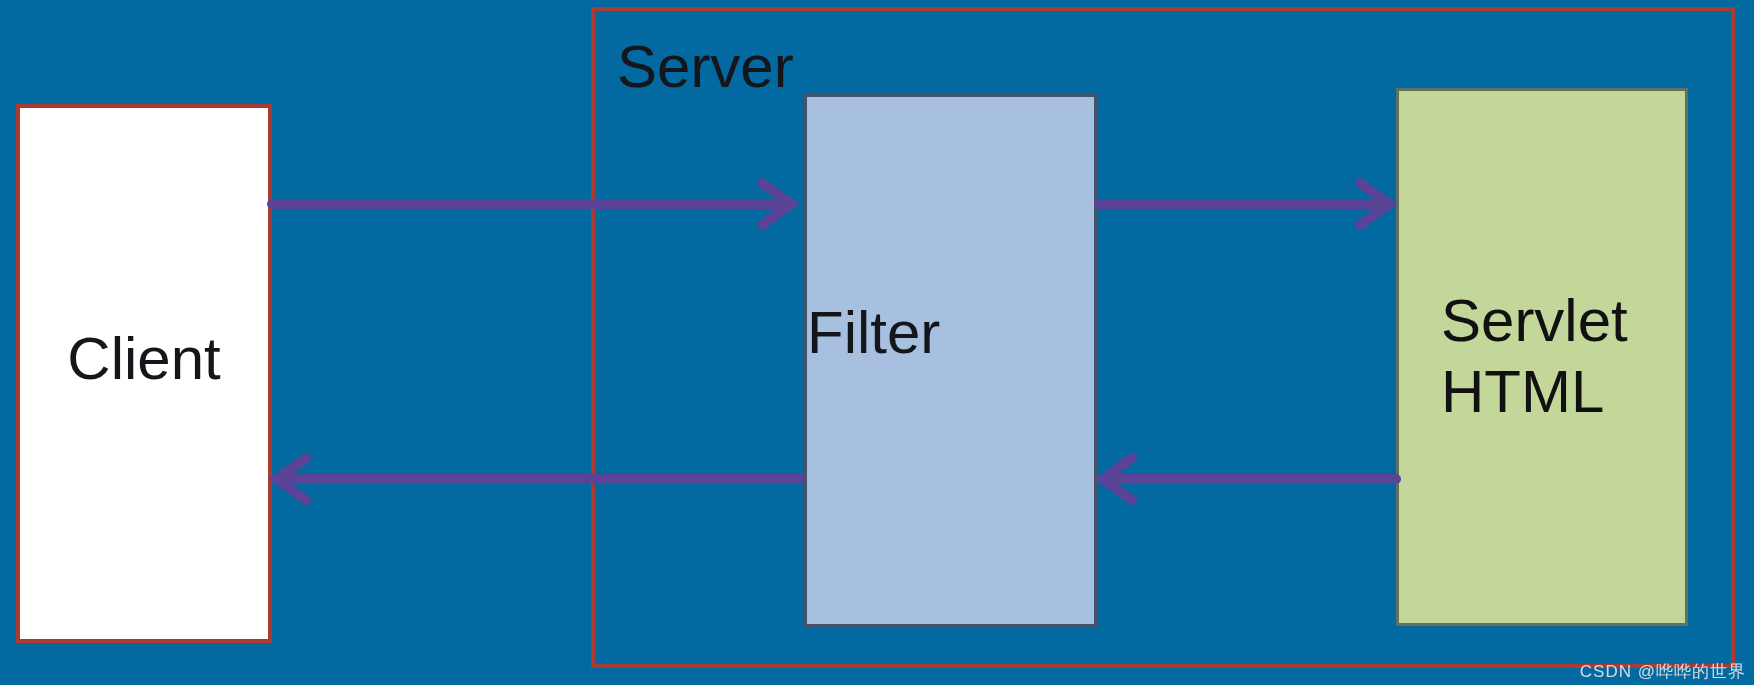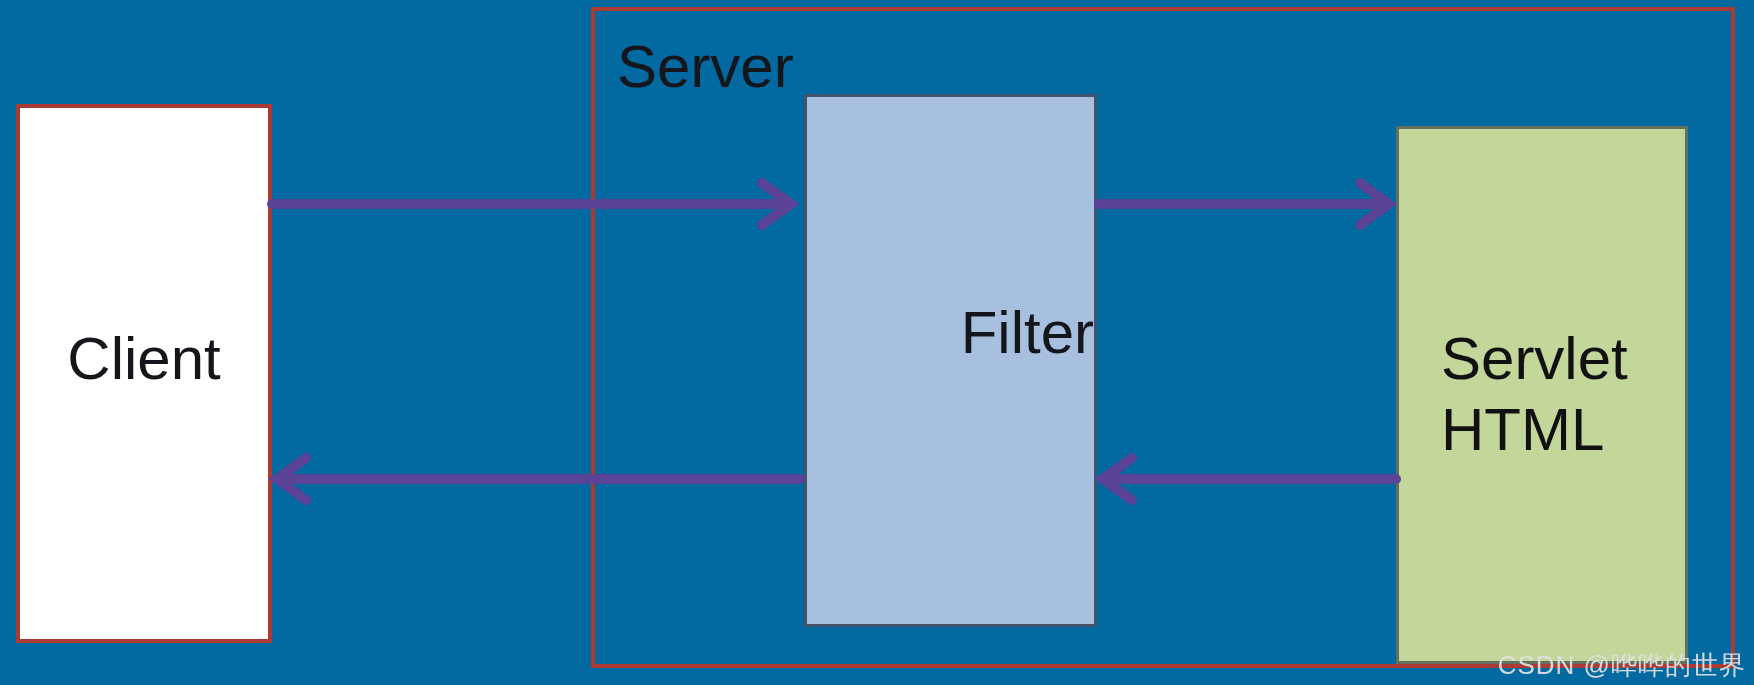--- a/index.html
+++ b/index.html
@@ -41,51 +41,50 @@
   }
   .server-label{
     position:absolute;
     left:617px; top:32px;
     font-size:60px; color:var(--label);
   }
   .filter-box{
     left:804px; top:94px; width:293px; height:533px;
     background:var(--filter-fill);
     border:3px solid var(--filter-border);
-    display:flex; align-items:center; justify-content:flex-end;
+    display:flex; align-items:center; justify-content:flex-start;
     padding-bottom:56px;
   }
   .filter-label{font-size:60px; color:var(--label);}
   .servlet-box{
     left:1396px; top:88px; width:292px; height:538px;
     background:var(--servlet-fill);
     border:3px solid var(--servlet-border);
     display:flex; flex-direction:column; justify-content:center;
     padding-left:42px;
-    margin-top:38px;
   }
   .servlet-line{
     font-size:60px; line-height:1.18; color:#111111;
   }
   svg.arrows{
     position:absolute; left:0; top:0;
     width:1754px; height:685px;
     pointer-events:none;
   }
   svg.arrows path{
     stroke:var(--arrow);
     stroke-width:10;
     fill:none;
     stroke-linejoin:miter;
     stroke-linecap:round;
   }
   .watermark{
     position:absolute;
     right:8px; bottom:2px;
-    font-size:26px;
+    font-size:17px;
     color:var(--watermark);
     opacity:0.95;
     z-index:10;
     letter-spacing:1px;
   }
 </style>
 </head>
 <body>
 
 <div class="canvas">

